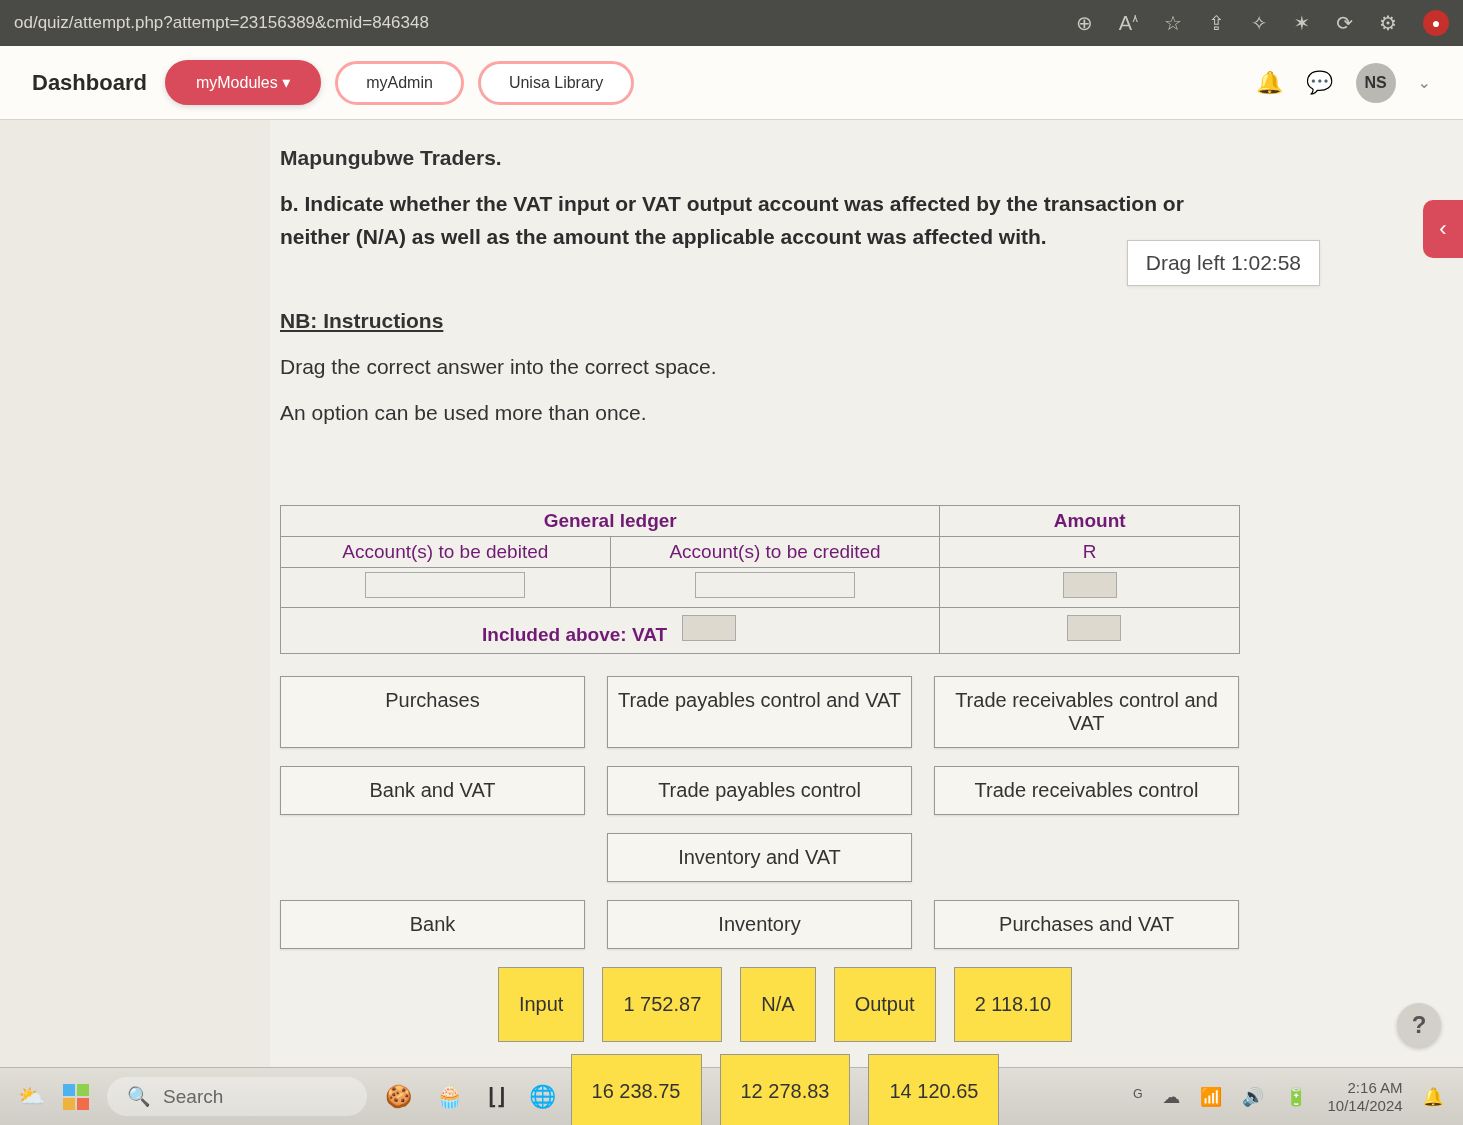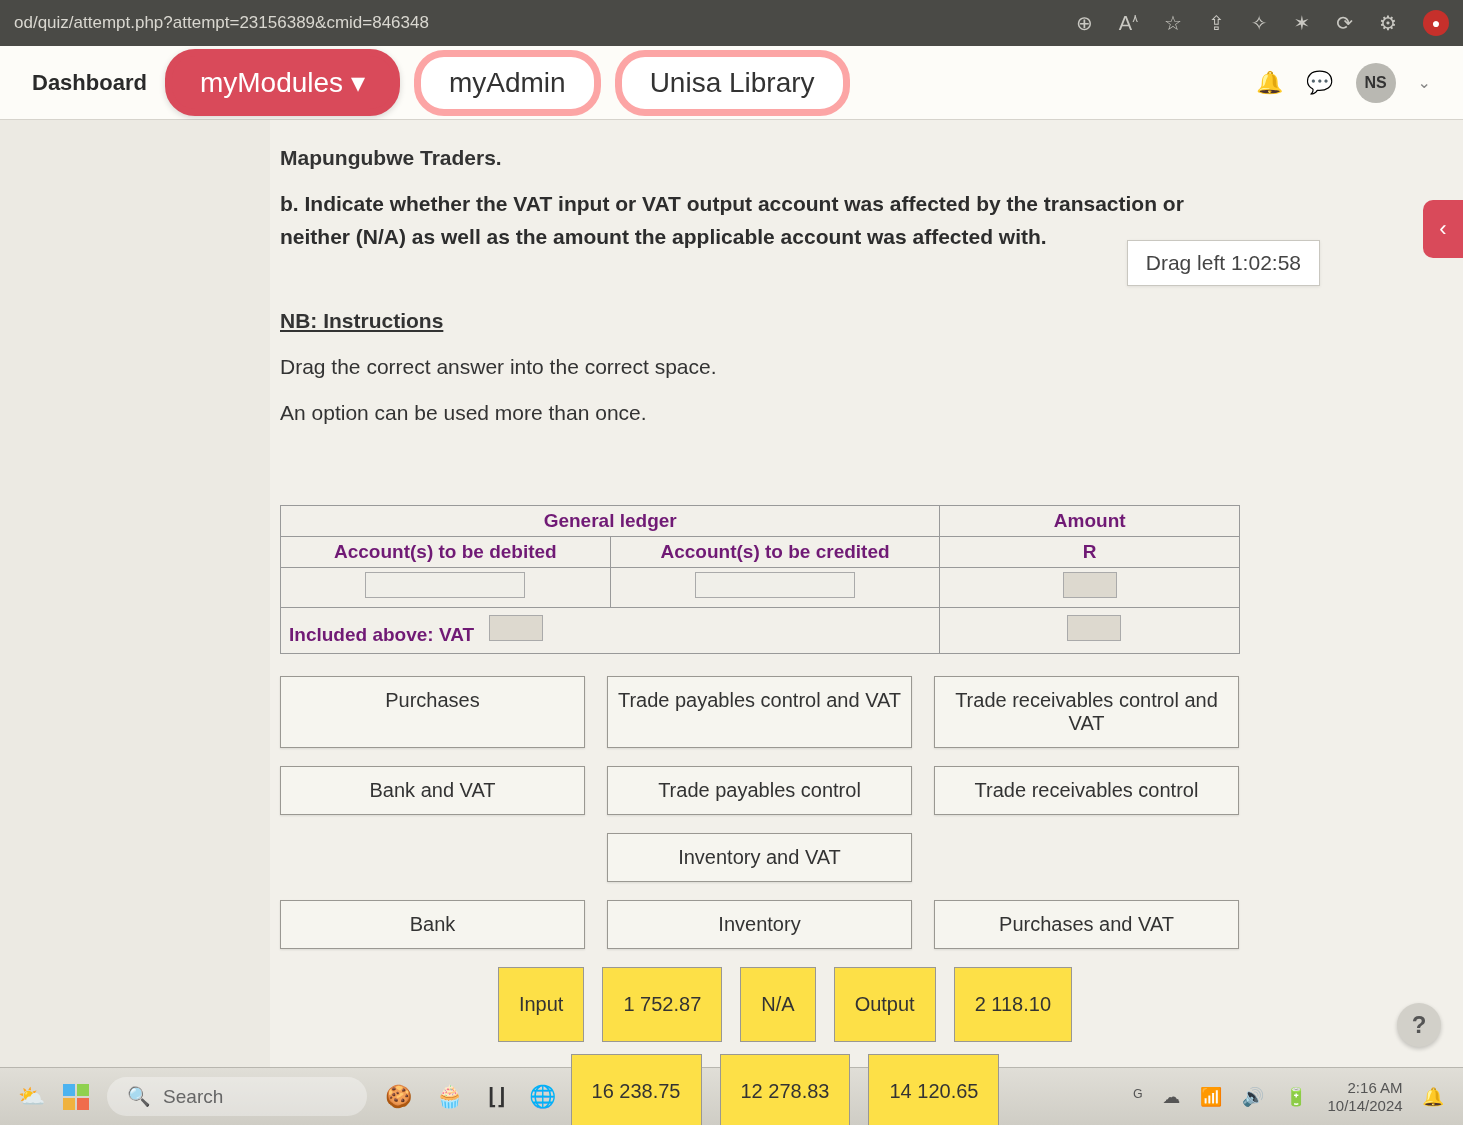--- a/index.html
+++ b/index.html
@@ -8,44 +8,44 @@
   
   .browser-bar { height: 46px; background:#4a4a46; display:flex; align-items:center; padding:8px 14px; color:#d9d7d0; font-size:17px; gap:14px;}
   .addr { flex:1; white-space:nowrap; overflow:hidden; }
   .chrome-icons { display:flex; gap:26px; align-items:center; font-size:20px; color:#c9c8c2;}
   .chrome-icons span { cursor:pointer; }
   .round-icon-red { width:26px; height:26px; border-radius:50%; background:#c6302b; display:inline-flex; align-items:center; justify-content:center; color:#fff; font-size:14px;}
   
   
   .top-nav { height:74px; background:#fdfcf8; border-bottom:1px solid #d6d3cc; display:flex; align-items:center; padding:0 32px; gap:14px;}
   .top-nav .brand { font-weight:bold; font-size:22px; color:#2a2a2a; margin-right:4px;}
-  .pill { padding:10px 28px; border-radius:30px; font-size:28px; border:7px solid #fca5a5; background:#fff; color:#333; cursor:pointer;}
+  .pill { padding:10px 28px; border-radius:30px; font-size:16px; border:3px solid #fca5a5; background:#fff; color:#333; cursor:pointer;}
   .pill.active { background:#d94a5a; color:#fff; border-color:#d94a5a; box-shadow:0 2px 6px rgba(0,0,0,.15);}
   .nav-right { margin-left:auto; display:flex; gap:22px; align-items:center; font-size:22px; color:#888;}
   .avatar { width:40px; height:40px; border-radius:50%; background:#b9b8b2; color:#333; font-size:16px; font-weight:bold; display:flex; align-items:center; justify-content:center;}
   
   
   .page-wrap { position:relative; height:calc(100% - 46px - 74px - 58px); background:#f2f0ea; display:flex;}
   .left-spacer { width:270px; background:#eceae3;}
   .content { flex:1; padding:26px 60px 40px 10px; color:#333; position:relative; max-width:1080px;}
   .content h4 { font-size:21px; font-weight:bold; margin-bottom:18px;}
   .qtext { font-size:21px; font-weight:bold; color:#2d2d2d; line-height:1.55; max-width:940px;}
   .timer { position:absolute; right:30px; top:120px; background:#fff; border:1px solid #c9c7c0; padding:10px 18px; font-size:21px; color:#444; box-shadow:0 1px 3px rgba(0,0,0,.08);}
   .instr-head { margin-top:56px; font-size:21px; font-weight:bold; text-decoration:underline;}
   .instr-line { margin-top:22px; font-size:21px; color:#333; }
   
   
   .ans-table { margin-top:80px; border-collapse:collapse; width:960px;}
   .ans-table th, .ans-table td { border:1px solid #999; padding:4px 10px; font-size:19px; color:#701a75; text-align:center;}
   .ans-table th { font-weight:bold;}
   .ans-table th.gl { height:30px;}
-  .ans-table td.sub { font-weight:bold; height:28px;}
+  .ans-table td.sub { font-weight:normal; height:28px;}
   .slot-wide { display:inline-block; width:160px; height:26px; border:1px solid #aaa; background:#f0efe9;}
   .slot-sm   { display:inline-block; width:54px;  height:26px; border:1px solid #aaa; background:#ddd9cf;}
-  .vat-row td { text-align:left; padding-left:8px; font-weight:bold;}
+  .vat-row td { text-align:center; padding-left:8px; font-weight:bold;}
   .vat-row .slot-sm { margin-left:10px; }
   
   
   .opt-grid { margin-top:22px; width:960px;}
   .opt-row { display:flex; gap:22px; margin-bottom:18px; justify-content:flex-start;}
   .opt { flex:1; max-width:305px; border:1px solid #9a9892; background:#f6f5ef; text-align:center; padding:12px 8px; font-size:20px; color:#333; cursor:grab; box-shadow:0 1px 2px rgba(0,0,0,.1);}
   .small-opts { margin-top:12px; display:flex; gap:18px; justify-content:center;}
   .sopt { border:1px solid #9a9892; background:#fde047; padding:25px 20px; font-size:20px; color:#333; border-radius:0; cursor:grab;}
   
   

